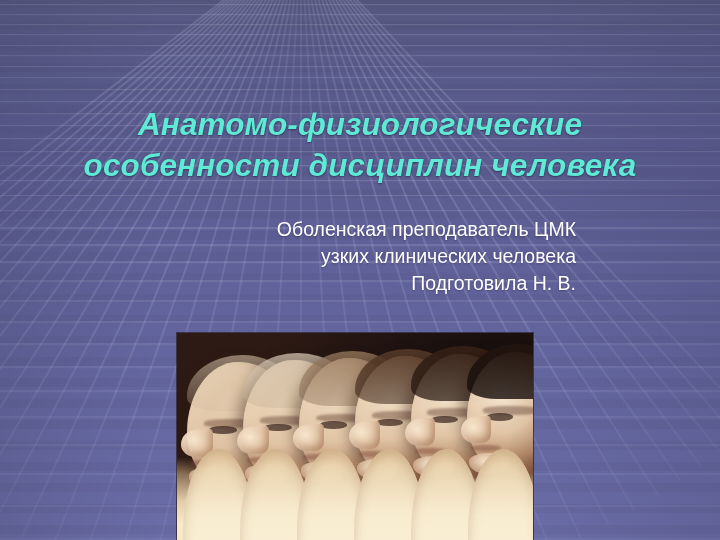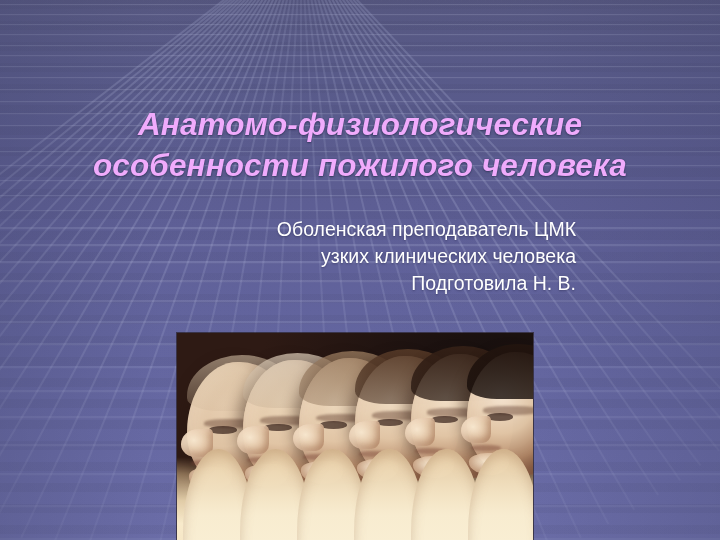--- a/index.html
+++ b/index.html
@@ -94,21 +94,21 @@
     width: 668px;
     text-align: center;
   }
   .title-line {
     font-family: "Liberation Sans", sans-serif;
     font-weight: bold;
     font-style: italic;
     font-size: 31.5px;
     line-height: 41px;
     letter-spacing: 0.1px;
-    color: #f0abfc;
+    color: #5eead4;
     text-shadow:
       0 1px 2px rgba(30,32,64,0.55),
       0 0 1px rgba(20,22,50,0.40);
     white-space: nowrap;
   }
 
   
   .subtitle-block {
     position: absolute;
     right: 144px;
@@ -319,21 +319,21 @@
       <div class="rib" data-interactable="false" style="left: 300px; top: -60px; height: 660px; transform: rotate(46.47deg); opacity: 0.55;"></div>
       <div class="rib" data-interactable="false" style="left: 300px; top: -60px; height: 660px; transform: rotate(48.02deg); opacity: 0.55;"></div>
       <div class="rib" data-interactable="false" style="left: 300px; top: -60px; height: 660px; transform: rotate(49.47deg); opacity: 0.55;"></div>
       <div class="rib" data-interactable="false" style="left: 300px; top: -60px; height: 660px; transform: rotate(50.85deg); opacity: 0.55;"></div>
       <div class="rib" data-interactable="false" style="left: 300px; top: -60px; height: 660px; transform: rotate(52.15deg); opacity: 0.55;"></div>
     </div>
   <div class="bg-shade" data-interactable="false"></div>
 
   <div class="title-block" data-interactable="false">
     <div class="title-line" data-interactable="false">Анатомо-физиологические</div>
-    <div class="title-line" data-interactable="false">особенности пожилого человека</div>
+    <div class="title-line" data-interactable="false">особенности дисциплин человека</div>
   </div>
 
   <div class="subtitle-block" data-interactable="false">
     <div class="subtitle-line" data-interactable="false">Оболенская преподаватель ЦМК</div>
     <div class="subtitle-line" data-interactable="false">узких клинических человека</div>
     <div class="subtitle-line" data-interactable="false">Подготовила Н. В.</div>
   </div>
 
   <div class="photo-frame" data-interactable="false">
     <div class="photo-bg" data-interactable="false"></div>

